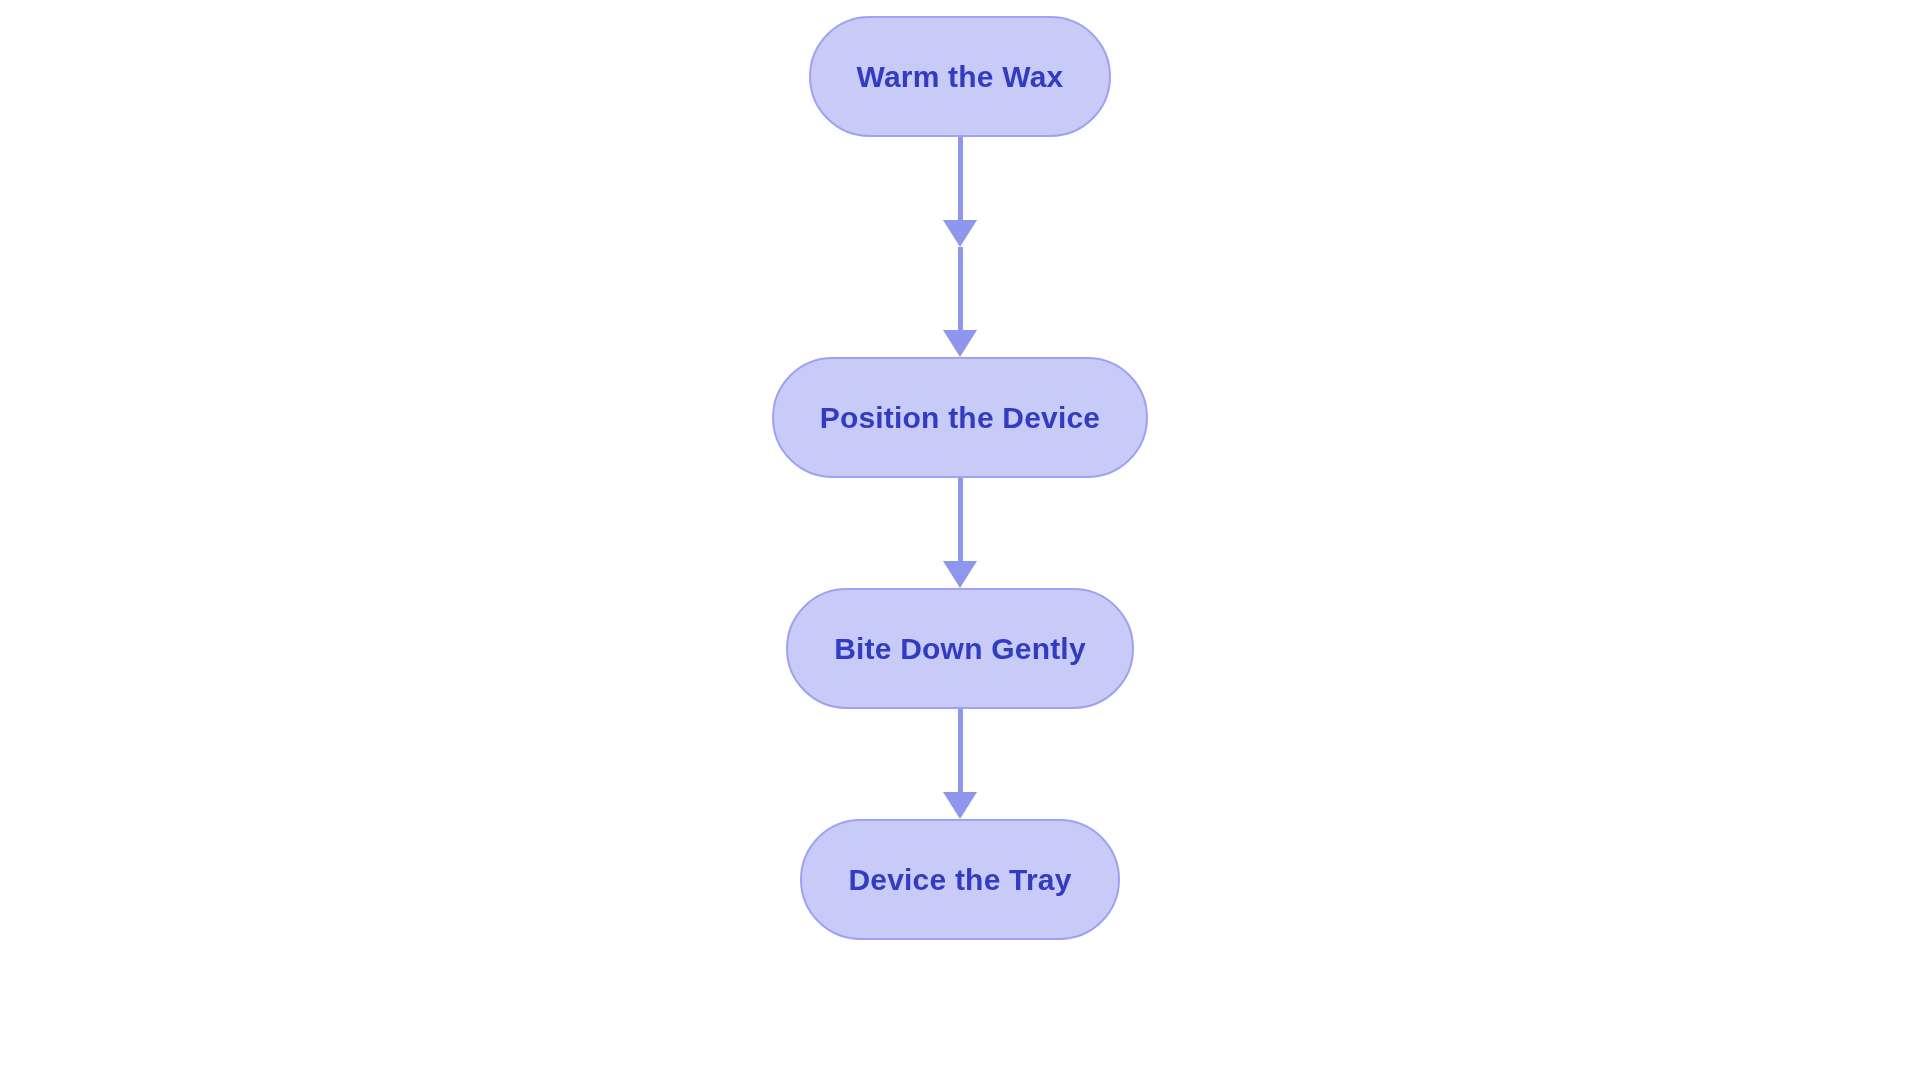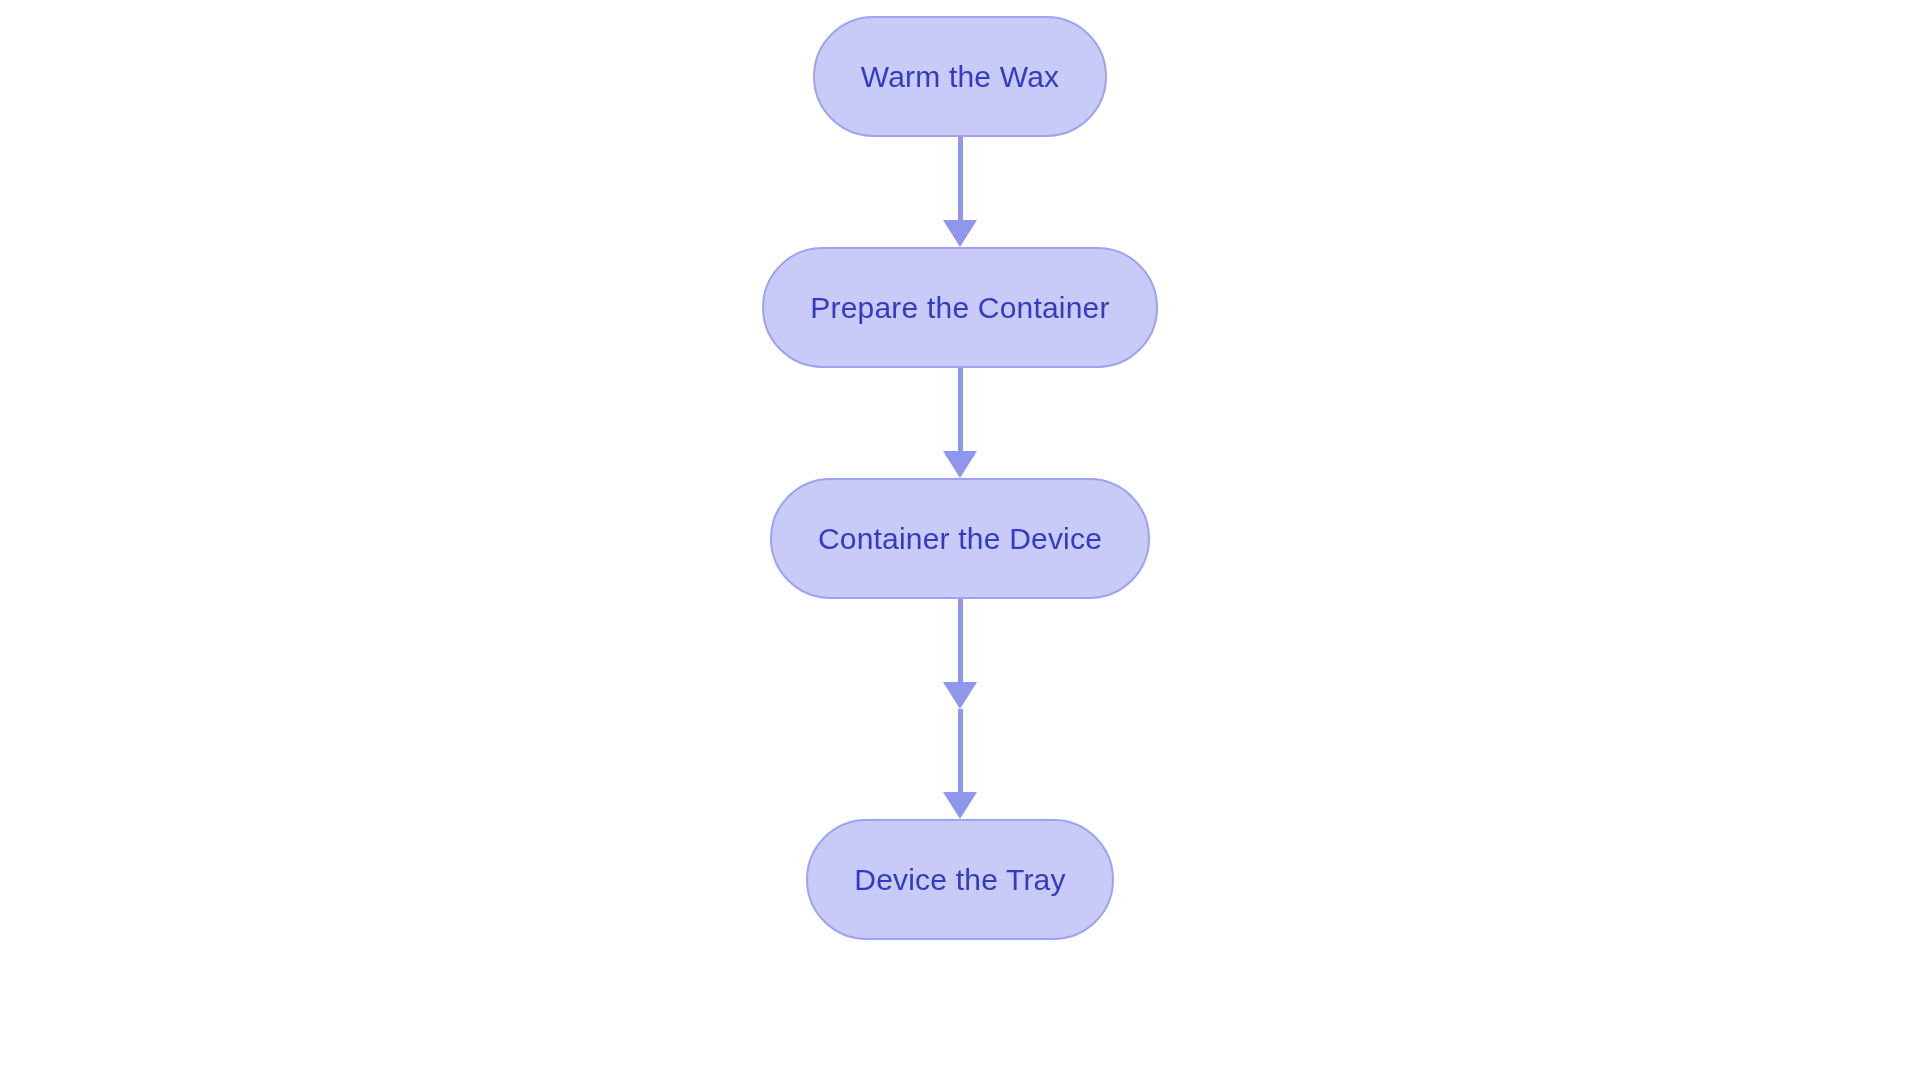--- a/index.html
+++ b/index.html
@@ -31,21 +31,21 @@
     border: 2px solid var(--node-border);
     color: var(--node-text);
     display: flex;
     align-items: center;
     justify-content: center;
     padding: 0 46px;
     flex: 0 0 auto;
   }
   .node-label {
     font-size: 30px;
-    font-weight: 400;
+    font-weight: 700;
     letter-spacing: 0.2px;
     white-space: nowrap;
   }
   .edge {
     height: 110px;
     display: flex;
     flex-direction: column;
     align-items: center;
     flex: 0 0 auto;
   }
@@ -70,38 +70,38 @@
 <div class="canvas">
   <div class="node">
     <span class="node-label">Warm the Wax</span>
   </div>
 
   <div class="edge">
     <div class="edge-line"></div>
     <div class="edge-head"></div>
   </div>
 
+
+  <div class="edge">
+    <div class="edge-line"></div>
+    <div class="edge-head"></div>
+  </div>
+
   <div class="node">
-    <span class="node-label">Prepare the Container</span>
+    <span class="node-label">Position the Device</span>
   </div>
 
   <div class="edge">
     <div class="edge-line"></div>
     <div class="edge-head"></div>
   </div>
 
   <div class="node">
-    <span class="node-label">Container the Device</span>
+    <span class="node-label">Bite Down Gently</span>
   </div>
-
-  <div class="edge">
-    <div class="edge-line"></div>
-    <div class="edge-head"></div>
-  </div>
-
 
   <div class="edge">
     <div class="edge-line"></div>
     <div class="edge-head"></div>
   </div>
 
   <div class="node">
     <span class="node-label">Device the Tray</span>
   </div>
 </div>

